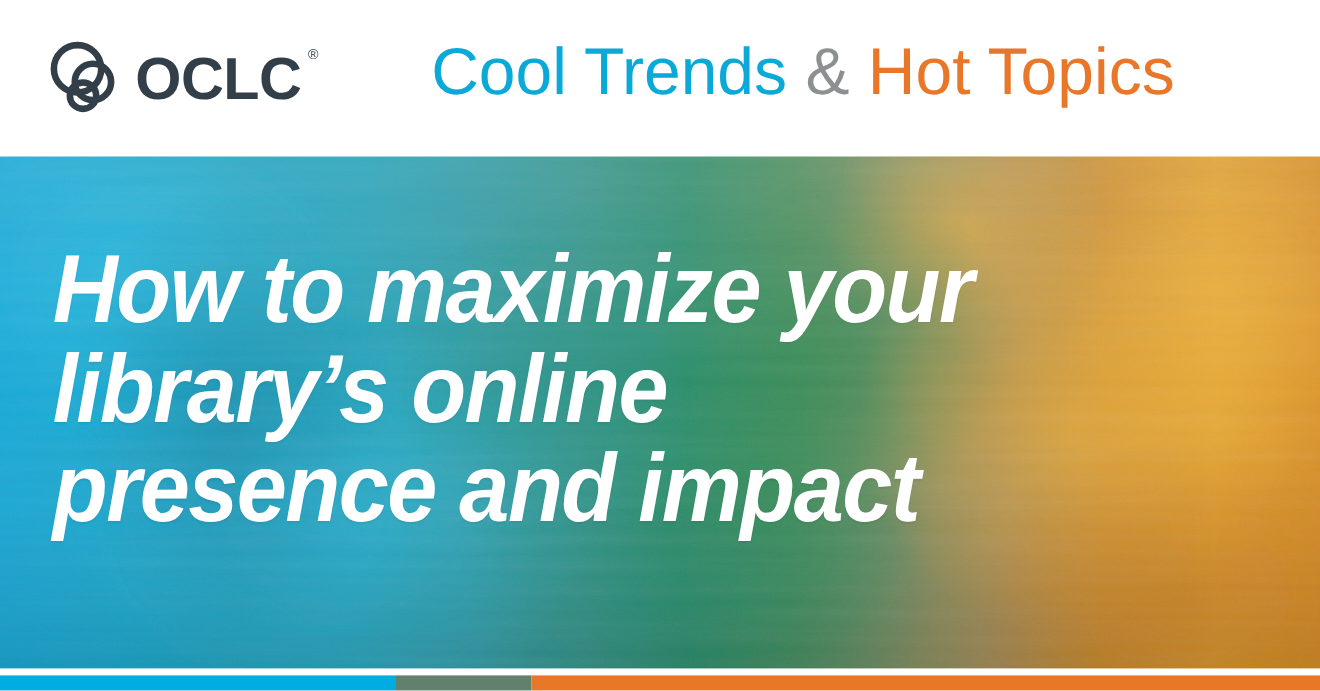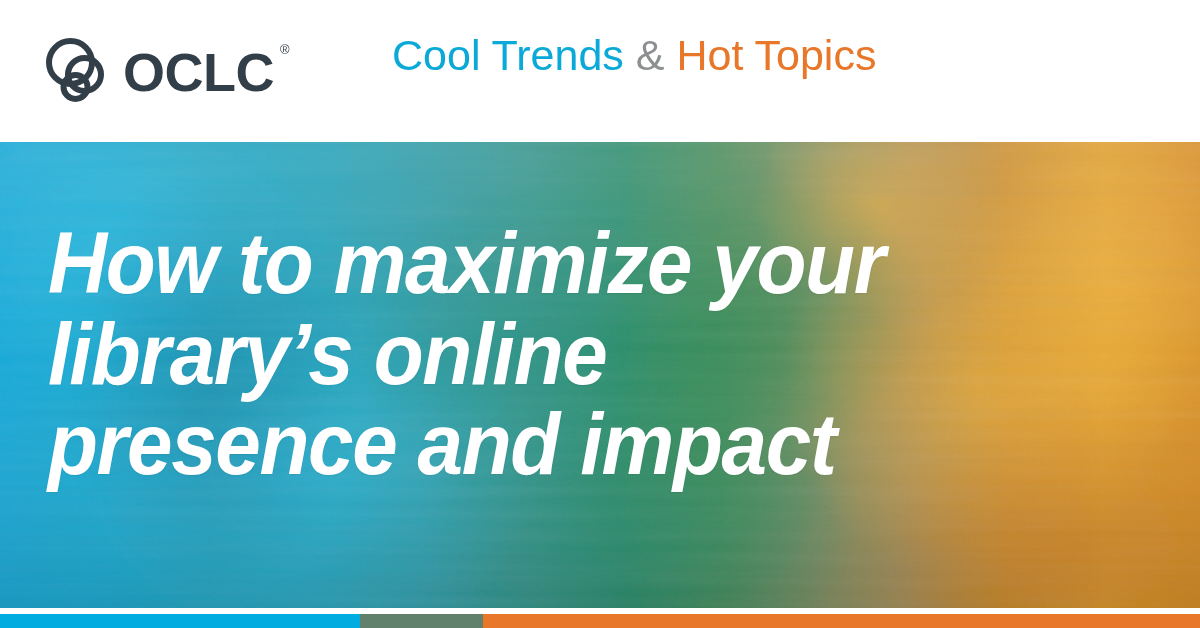--- a/index.html
+++ b/index.html
@@ -70,21 +70,21 @@
     font-weight: 400;
     color: #333f48;
     line-height: 1;
   }
 
   .tagline {
     position: absolute;
     left: 392px;
     top: 30px;
     font-family: "Liberation Sans", sans-serif;
-    font-size: 43px;
+    font-size: 60px;
     font-weight: 300;
     line-height: 1.18;
     white-space: nowrap;
     letter-spacing: 0px;
   }
   .tag-cool { color: #0aa9d7; }
   .tag-amp  { color: #8c9091; }
   .tag-hot  { color: #e8772a; }
 
   

